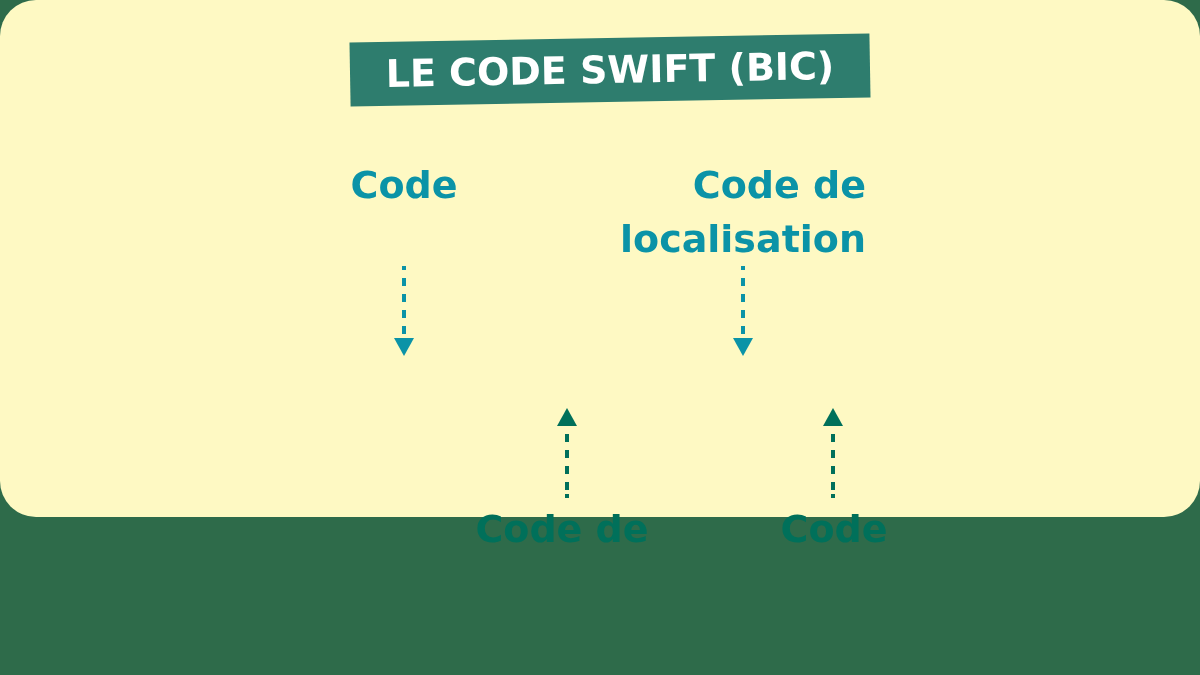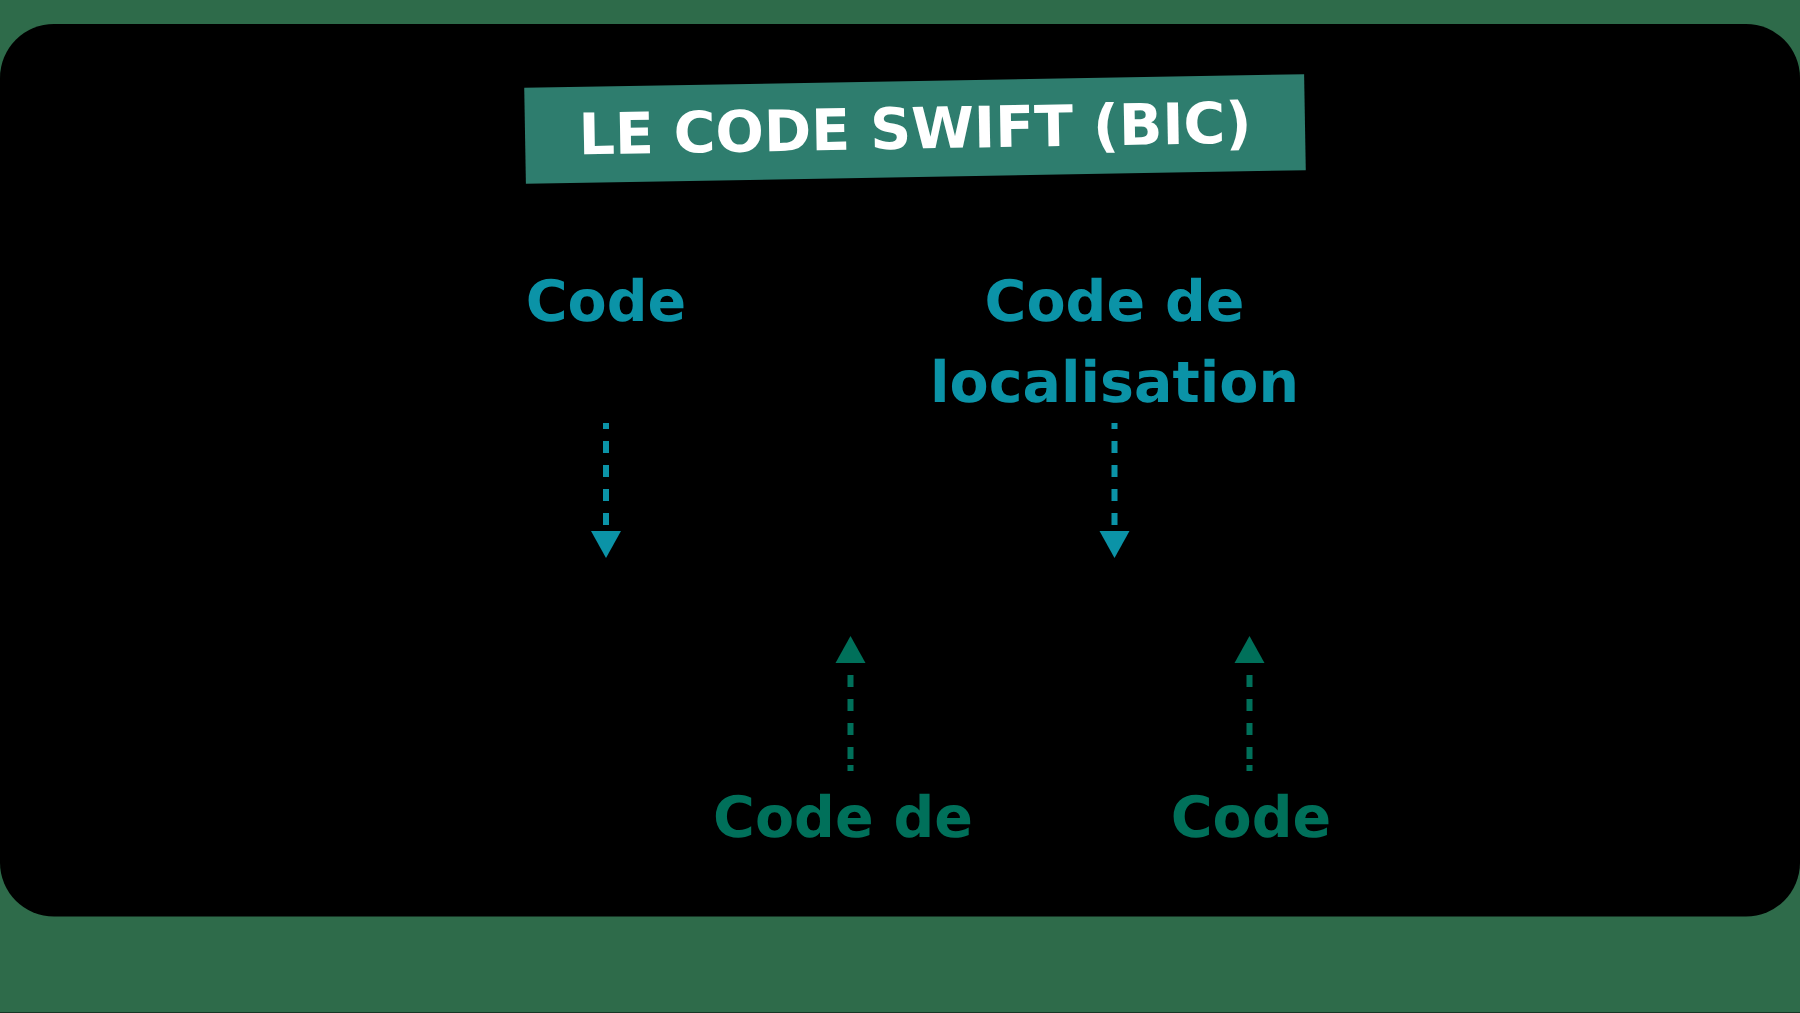--- a/index.html
+++ b/index.html
@@ -4,41 +4,40 @@
   <style>
     html, body { margin: 0; padding: 0; }
     body {
       width: 1200px; height: 675px;
       background: #2e6b4a;
       position: relative; overflow: hidden;
       font-family: "DejaVu Sans", "Liberation Sans", sans-serif;
     }
     .card {
       position: absolute; left: 0; top: 0;
-      width: 1200px; height: 595px;
-      background: #000000;
+      width: 1200px; height: 517px;
+      background: #fef9c3;
       border-radius: 36px;
-      margin-top: 16px;
     }
     .banner {
       position: absolute;
       left: 350px; top: 38px;
       width: 520px; height: 64px;
       background: #2e7d6e;
       transform: rotate(-1deg);
       display: flex; align-items: center; justify-content: center;
       color: #ffffff;
       font-weight: bold;
       font-size: 38px;
       letter-spacing: 0px;
       white-space: nowrap;
     }
     .label {
       position: absolute;
-      text-align: center;
+      text-align: right;
       font-weight: bold;
       font-size: 38px;
       line-height: 54px;
       white-space: nowrap;
       transform: translateX(-50%);
     }
     .teal { color: #0b93a7; }
     .green { color: #00705a; }
     .code {
       position: absolute;

